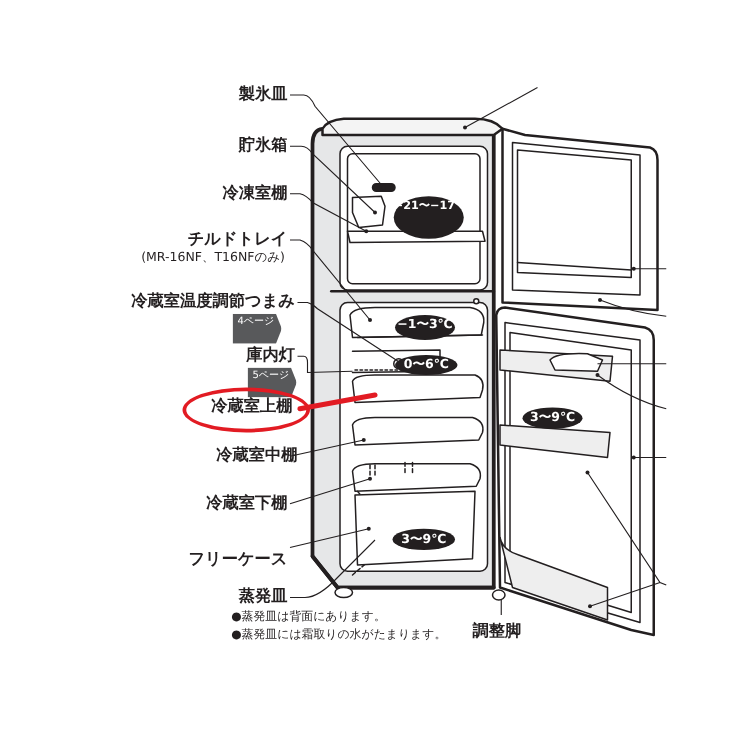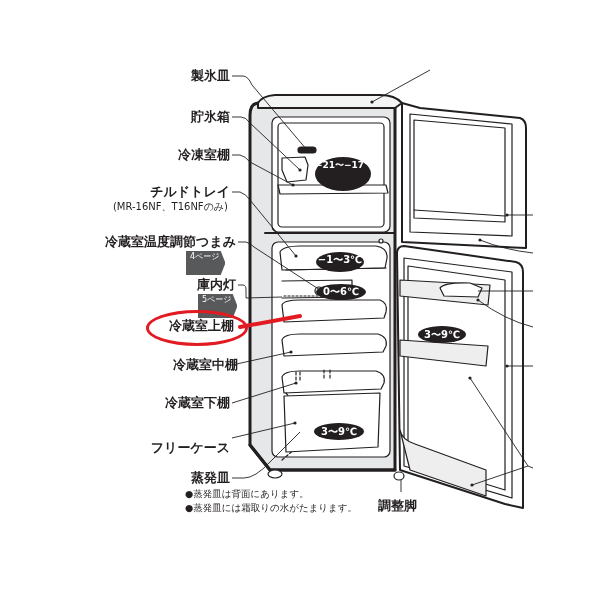--- a/index.html
+++ b/index.html
@@ -131,19 +131,19 @@
 <div class="lbl" style="right:364px; top:277px;">庫内灯</div>
 <div class="pgtag" style="left:186px; top:294px;margin-left:12px;">5ページ</div>
 <div class="oval" style="left:146px; top:310px; width:96px; height:30px;"></div>
 <div class="lbl" style="right:366px; top:318px;">冷蔵室上棚</div>
 <div class="lbl" style="right:362px; top:357px;">冷蔵室中棚</div>
 <div class="lbl" style="right:370px; top:395px;">冷蔵室下棚</div>
 <div class="lbl" style="right:370px; top:440px;">フリーケース</div>
 <div class="lbl" style="right:370px; top:470px;">蒸発皿</div>
 <div class="note" style="left:185px; top:487px;">●蒸発皿は背面にあります。</div>
 <div class="note" style="left:185px; top:501px;">●蒸発皿には霜取りの水がたまります。</div>
-<div class="lbl" style="left:378px; top:498px; text-align:right;">調整脚</div>
+<div class="lbl" style="left:378px; top:498px; text-align:right;font-family:Liberation Mono, monospace;">調整脚</div>
 
 <div class="badge" style="left:315px; top:157px; width:56px; height:34px; line-height:17px; font-size:9px;">−21〜−17℃</div>
 <div class="badge" style="left:316px; top:252px; width:48px; height:20px; line-height:16px;">−1〜3℃</div>
 <div class="badge" style="left:316px; top:284px; width:50px; height:16px; line-height:16px;">0〜6℃</div>
 <div class="badge" style="left:314px; top:423px; width:50px; height:17px; line-height:17px;">3〜9℃</div>
 <div class="badge" style="left:418px; top:326px; width:48px; height:17px; line-height:17px;">3〜9℃</div>
 
 </body></html>

